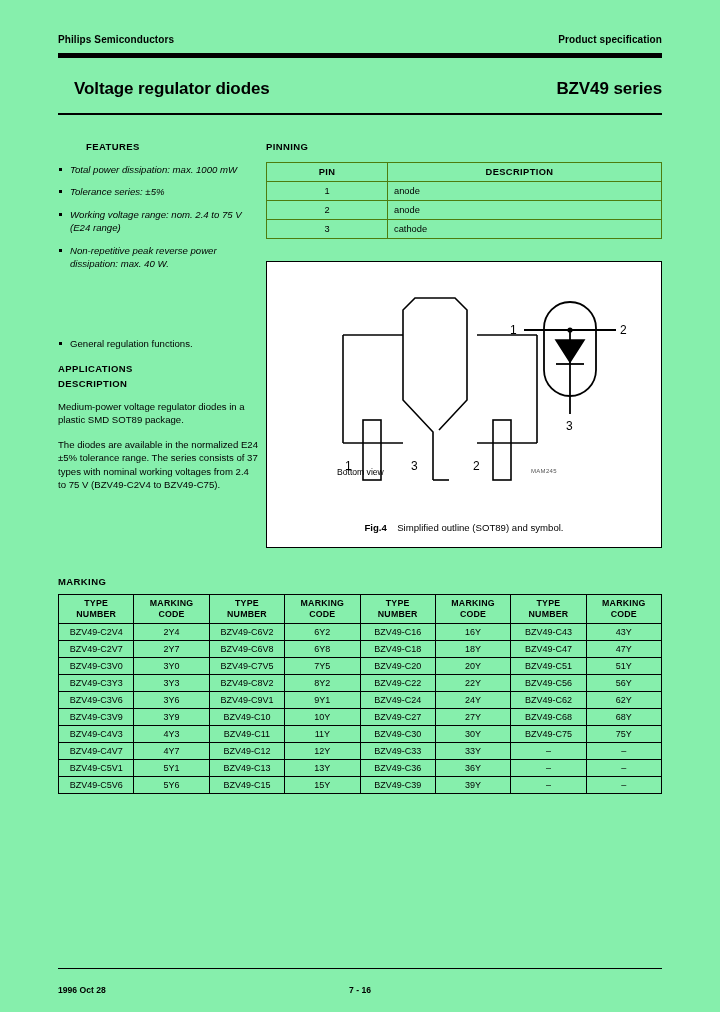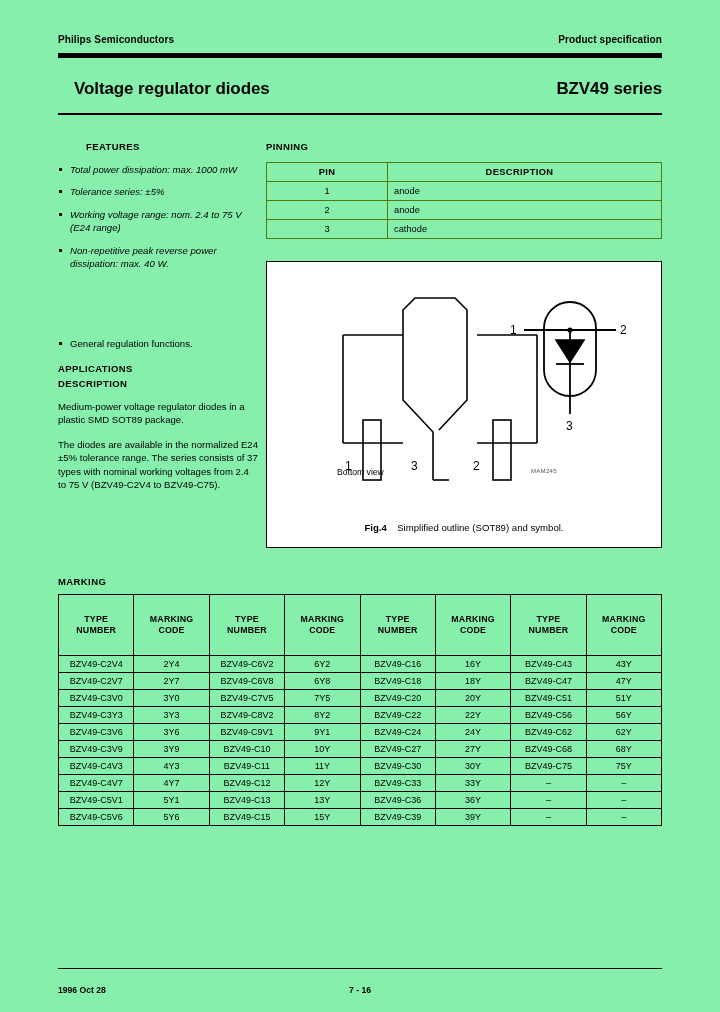--- a/index.html
+++ b/index.html
@@ -154,21 +154,21 @@
   }
   .mark-table th, .mark-table td {
     border: 1px solid #000;
     text-align: center;
     height: 14px;
     padding: 1px 0;
   }
   .mark-table th {
     font-weight: bold;
     line-height: 11px;
-    padding: 19px 0;
+    padding: 3px 0;
     letter-spacing: 0.2px;
     font-size: 8.8px;
   }
   .mark-table td.type { width: 82px; }
   .mark-table td.code { width: 69px; }
 
   
   .footer {
     position: absolute;
     left: 58px; top: 985px;

